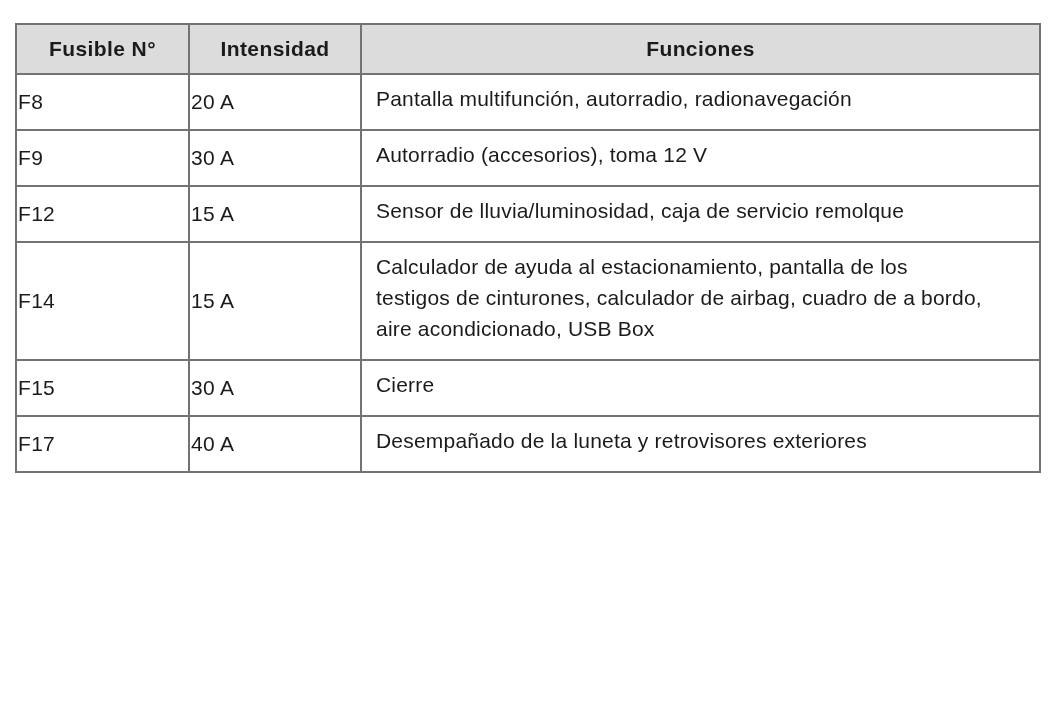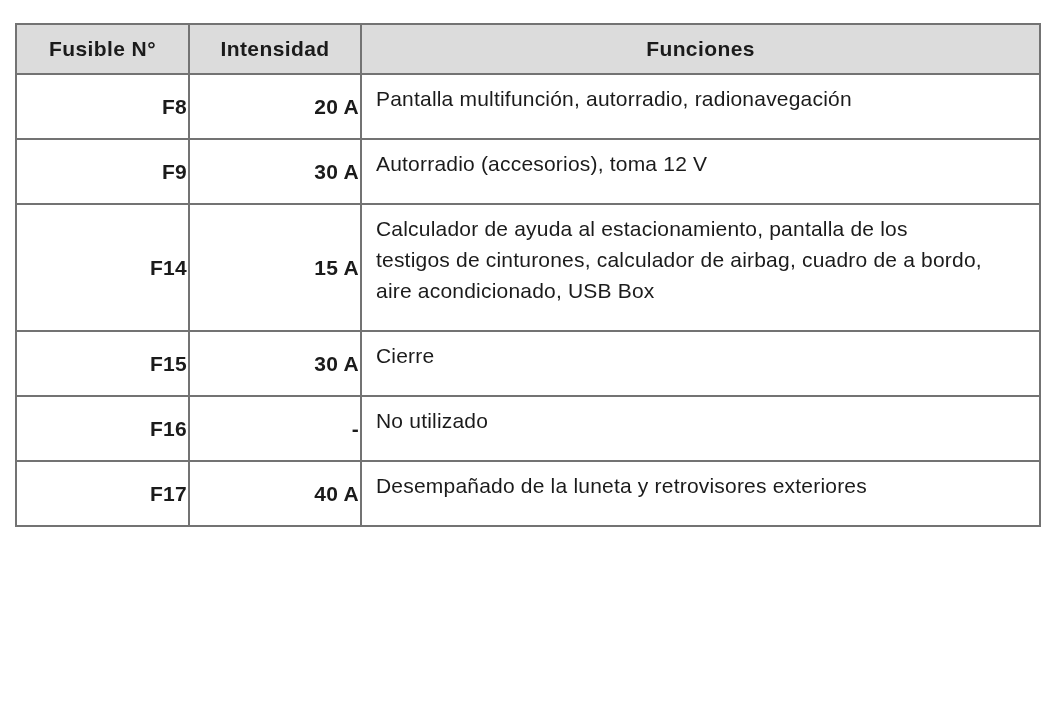--- a/index.html
+++ b/index.html
@@ -38,29 +38,29 @@
     text-align: center;
     letter-spacing: 0.4px;
     color: #1b1b1b;
   }
   col.c-fuse { width: 173px; }
   col.c-amp  { width: 172px; }
   col.c-func { width: 679px; }
   td.fuse-cell,
   td.amp-cell {
     height: 52px;
-    text-align: right;
-    font-weight: bold;
+    text-align: left;
+    font-weight: normal;
     letter-spacing: 0.3px;
   }
   td.func-cell {
     text-align: left;
     font-weight: normal;
     font-size: 20px;
-    padding: 8px 18px 24px 14px;
+    padding: 8px 18px 15px 14px;
     line-height: 31px;
     white-space: pre-line;
     letter-spacing: 0.2px;
   }
 </style>
 </head>
 <body>
 
 <div class="page">
   <table class="fuse-table">
@@ -84,41 +84,41 @@
     </tr>
 
     <tr>
       <td class="fuse-cell">F9</td>
       <td class="amp-cell">30 A</td>
       <td class="func-cell">Autorradio (accesorios), toma 12 V</td>
     </tr>
 
 
 
+    <tr>
+      <td class="fuse-cell">F12</td>
+      <td class="amp-cell">15 A</td>
+      <td class="func-cell">Sensor de lluvia/luminosidad, caja de servicio remolque</td>
+    </tr>
 
 
     <tr>
       <td class="fuse-cell">F14</td>
       <td class="amp-cell">15 A</td>
       <td class="func-cell">Calculador de ayuda al estacionamiento, pantalla de los
 testigos de cinturones, calculador de airbag, cuadro de a bordo,
 aire acondicionado, USB Box</td>
     </tr>
 
     <tr>
       <td class="fuse-cell">F15</td>
       <td class="amp-cell">30 A</td>
       <td class="func-cell">Cierre</td>
     </tr>
 
-    <tr>
-      <td class="fuse-cell">F16</td>
-      <td class="amp-cell">-</td>
-      <td class="func-cell">No utilizado</td>
-    </tr>
 
     <tr>
       <td class="fuse-cell">F17</td>
       <td class="amp-cell">40 A</td>
       <td class="func-cell">Desempañado de la luneta y retrovisores exteriores</td>
     </tr>
 
   </tbody>
   </table>
 

